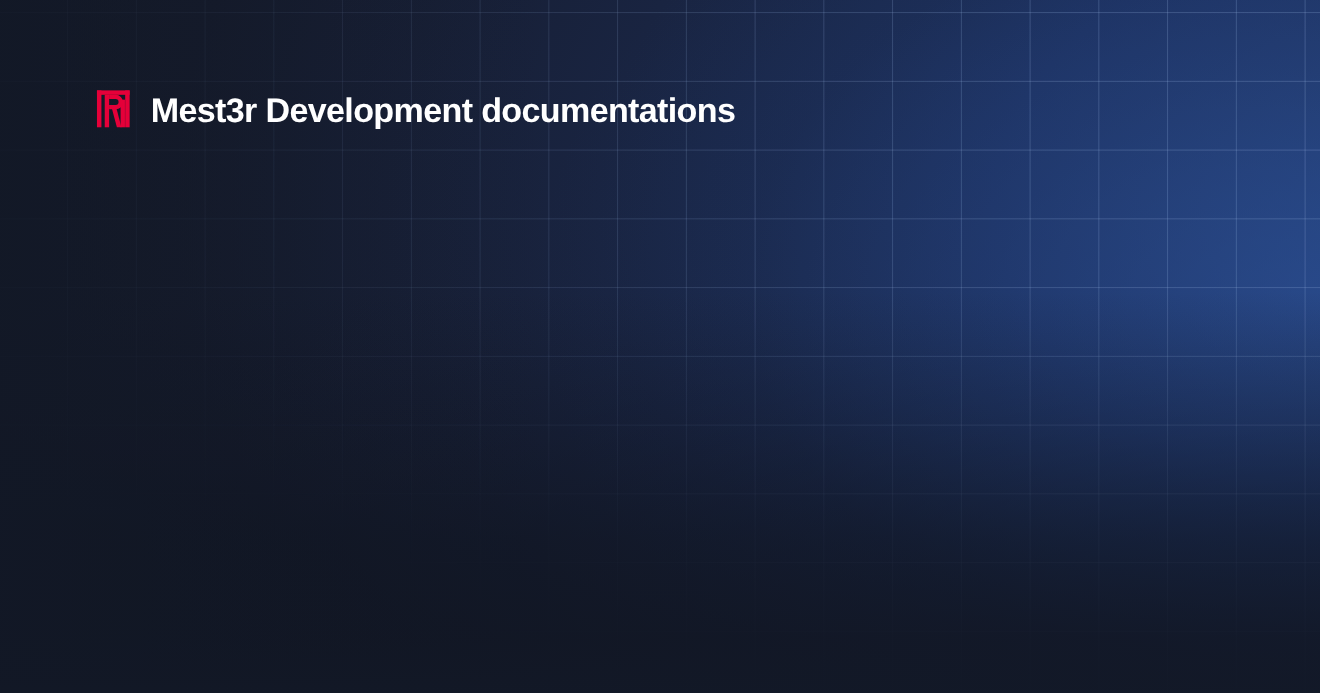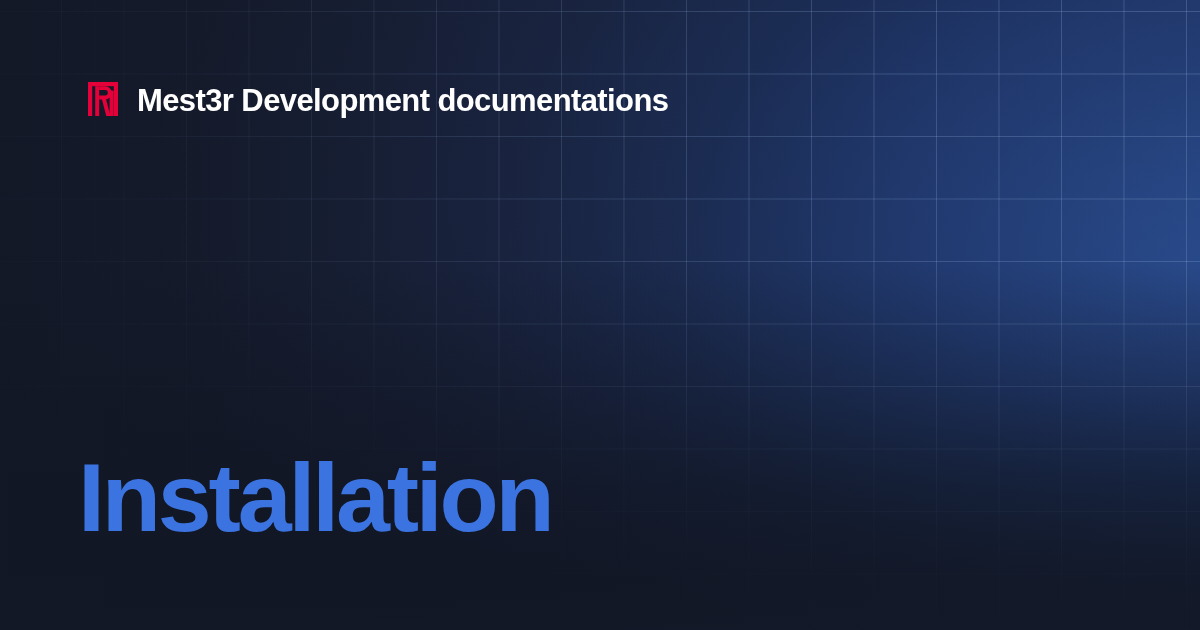--- a/index.html
+++ b/index.html
@@ -216,16 +216,15 @@
             <path d="M13.6 16.2 l4.2 0 l4.6 17.8 l-4.1 0 z"></path>
 
             <rect x="21.6" y="8.6" width="4.0" height="25.4"></rect>
           </g>
         </svg>
       </span>
 
       <span class="brand-title">Mest3r Development documentations</span>
     </div>
 
-    <div class="page-heading">Installation</div>
 
   </div>
 </div>
 
 </body></html>

